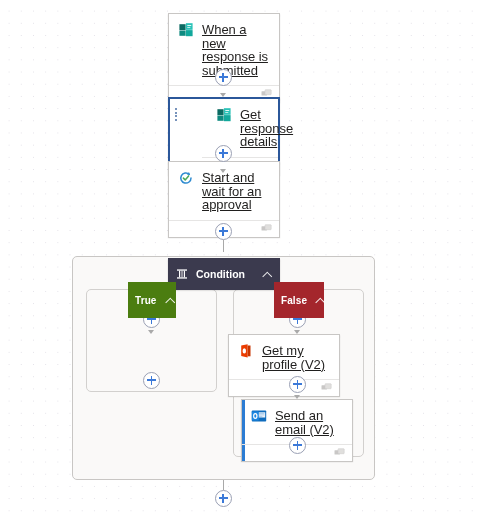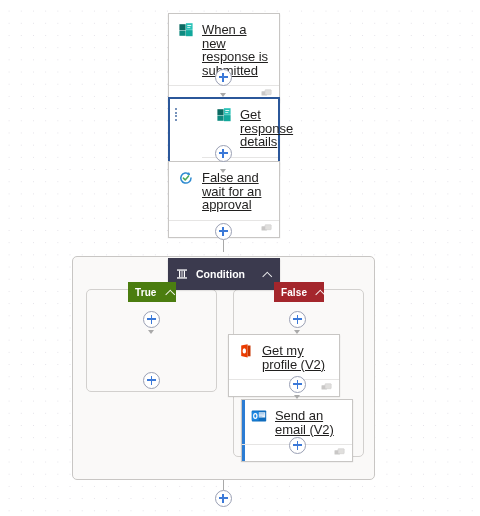--- a/index.html
+++ b/index.html
@@ -206,21 +206,21 @@
   }
 
   
   .pill {
     position: absolute;
     display: flex;
     align-items: center;
     padding: 0 7px;
     box-sizing: border-box;
     z-index: 8;
-    height: 20px;
+    height: 36px;
   }
   .pill.true  { background: #4d7c0f; }
   .pill.true  { background: #4b7d10; }
   .pill.false { background: #a4262c; }
   .pill-label {
     font-size: 10px;
     font-weight: bold;
     color: #ffffff;
     margin-right: 9px;
     letter-spacing: 0.1px;
@@ -307,21 +307,21 @@
 
   <div class="card" style="left:168px; top:161px; width:112px;">
     <div class="card-body">
       <span class="cicon">
         <svg width="16" height="16" viewBox="0 0 16 16">
           <path d="M13.0 8.0a5.1 5.1 0 1 1-1.7-3.8" fill="none" stroke="#2e8bd0" stroke-width="1.5" stroke-linecap="round"></path>
           <path d="M11.0 1.9 L12.0 5.1 L8.8 4.6 Z" fill="#2e8bd0"></path>
           <path d="M5.4 8.1 L7.2 9.9 L10.6 5.9" fill="none" stroke="#4aab5a" stroke-width="1.5" stroke-linecap="round" stroke-linejoin="round"></path>
         </svg>
       </span>
-      <span class="card-title" style="max-width:80px;">False and wait for an approval</span>
+      <span class="card-title" style="max-width:80px;">Start and wait for an approval</span>
     </div>
     <div class="card-foot">
       <span class="foot-glyph">
         <svg width="11" height="9" viewBox="0 0 11 9">
           <rect x="0.5" y="2.2" width="5.4" height="4.4" rx="0.6" fill="#9d9b99"></rect>
           <rect x="4.0" y="0.7" width="6.2" height="5.0" rx="0.6" fill="#c7c5c3" stroke="#9d9b99" stroke-width="0.5"></rect>
         </svg>
       </span>
     </div>
   </div>

